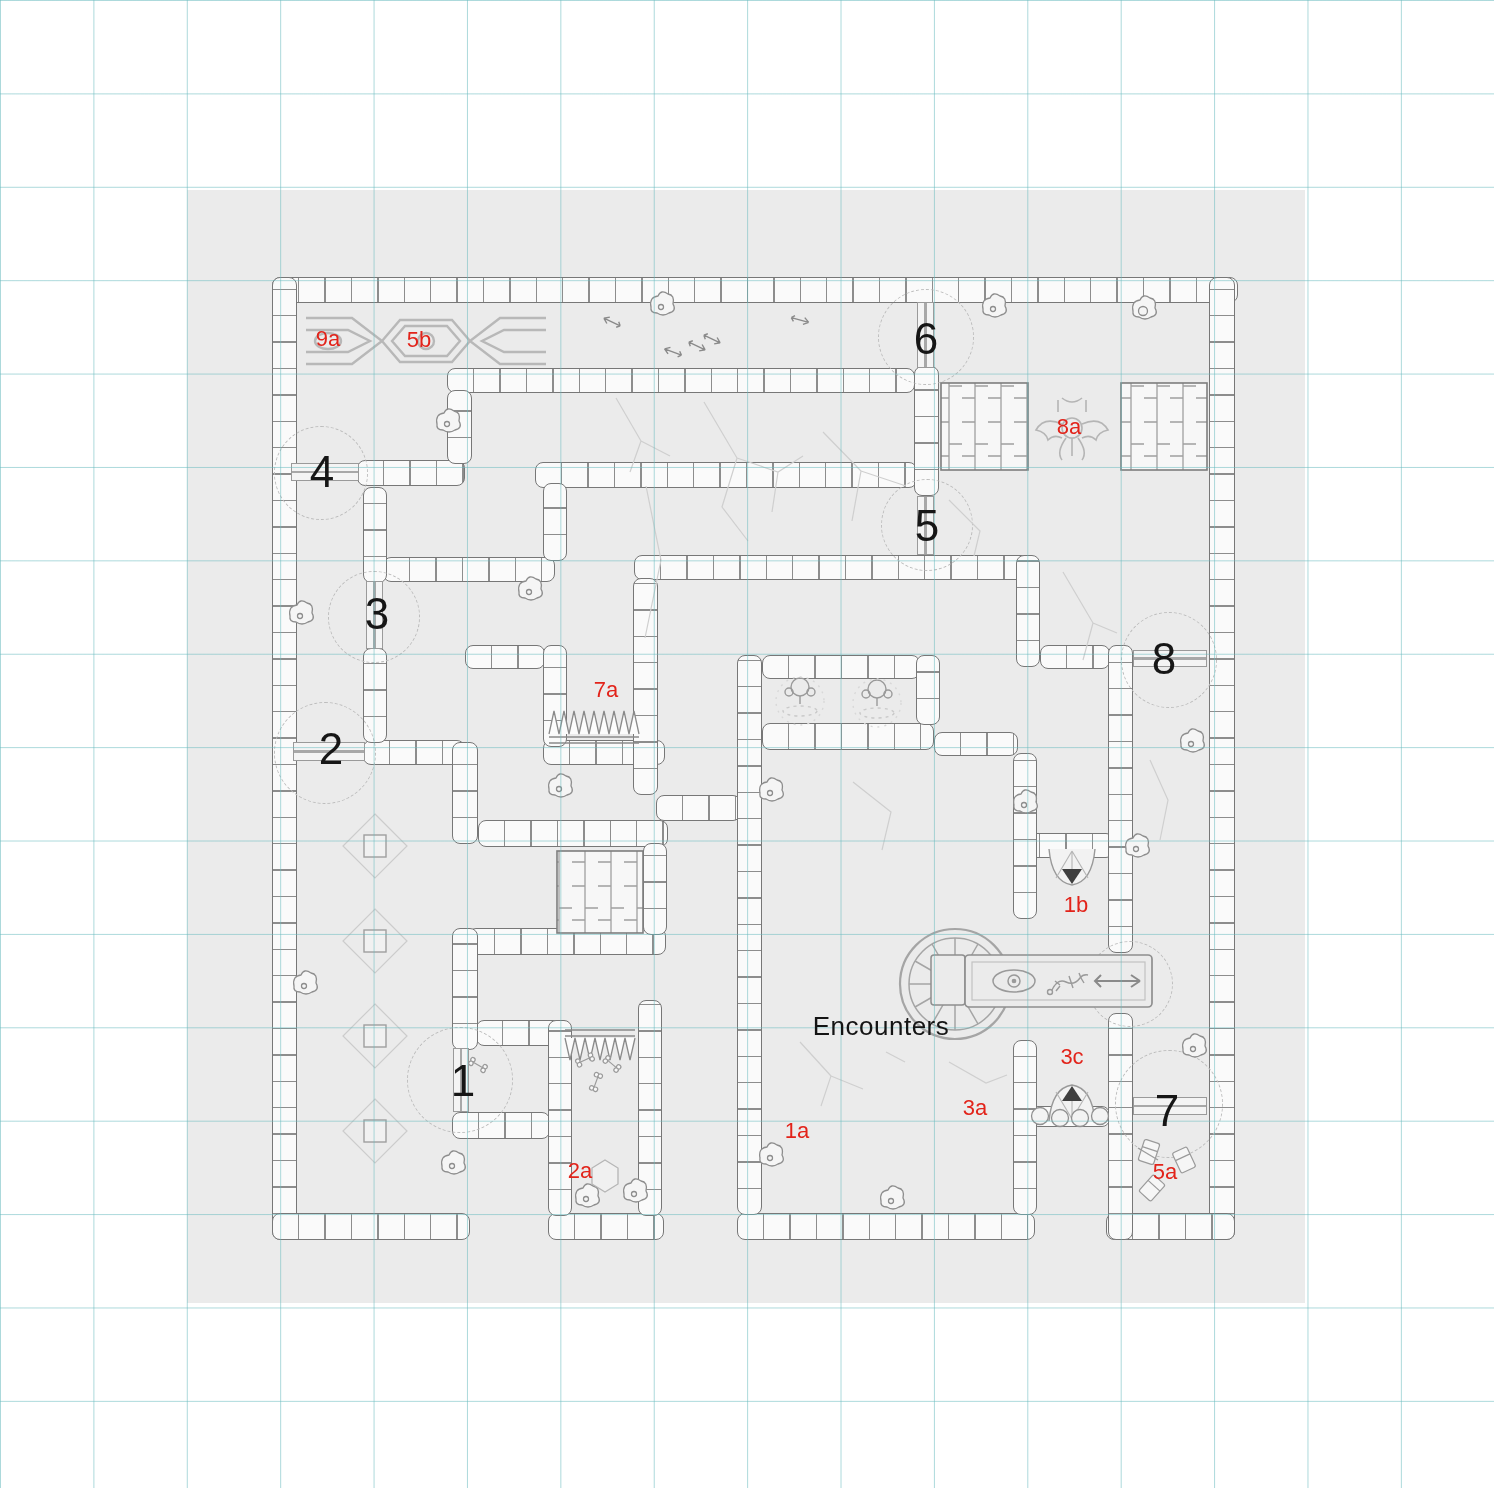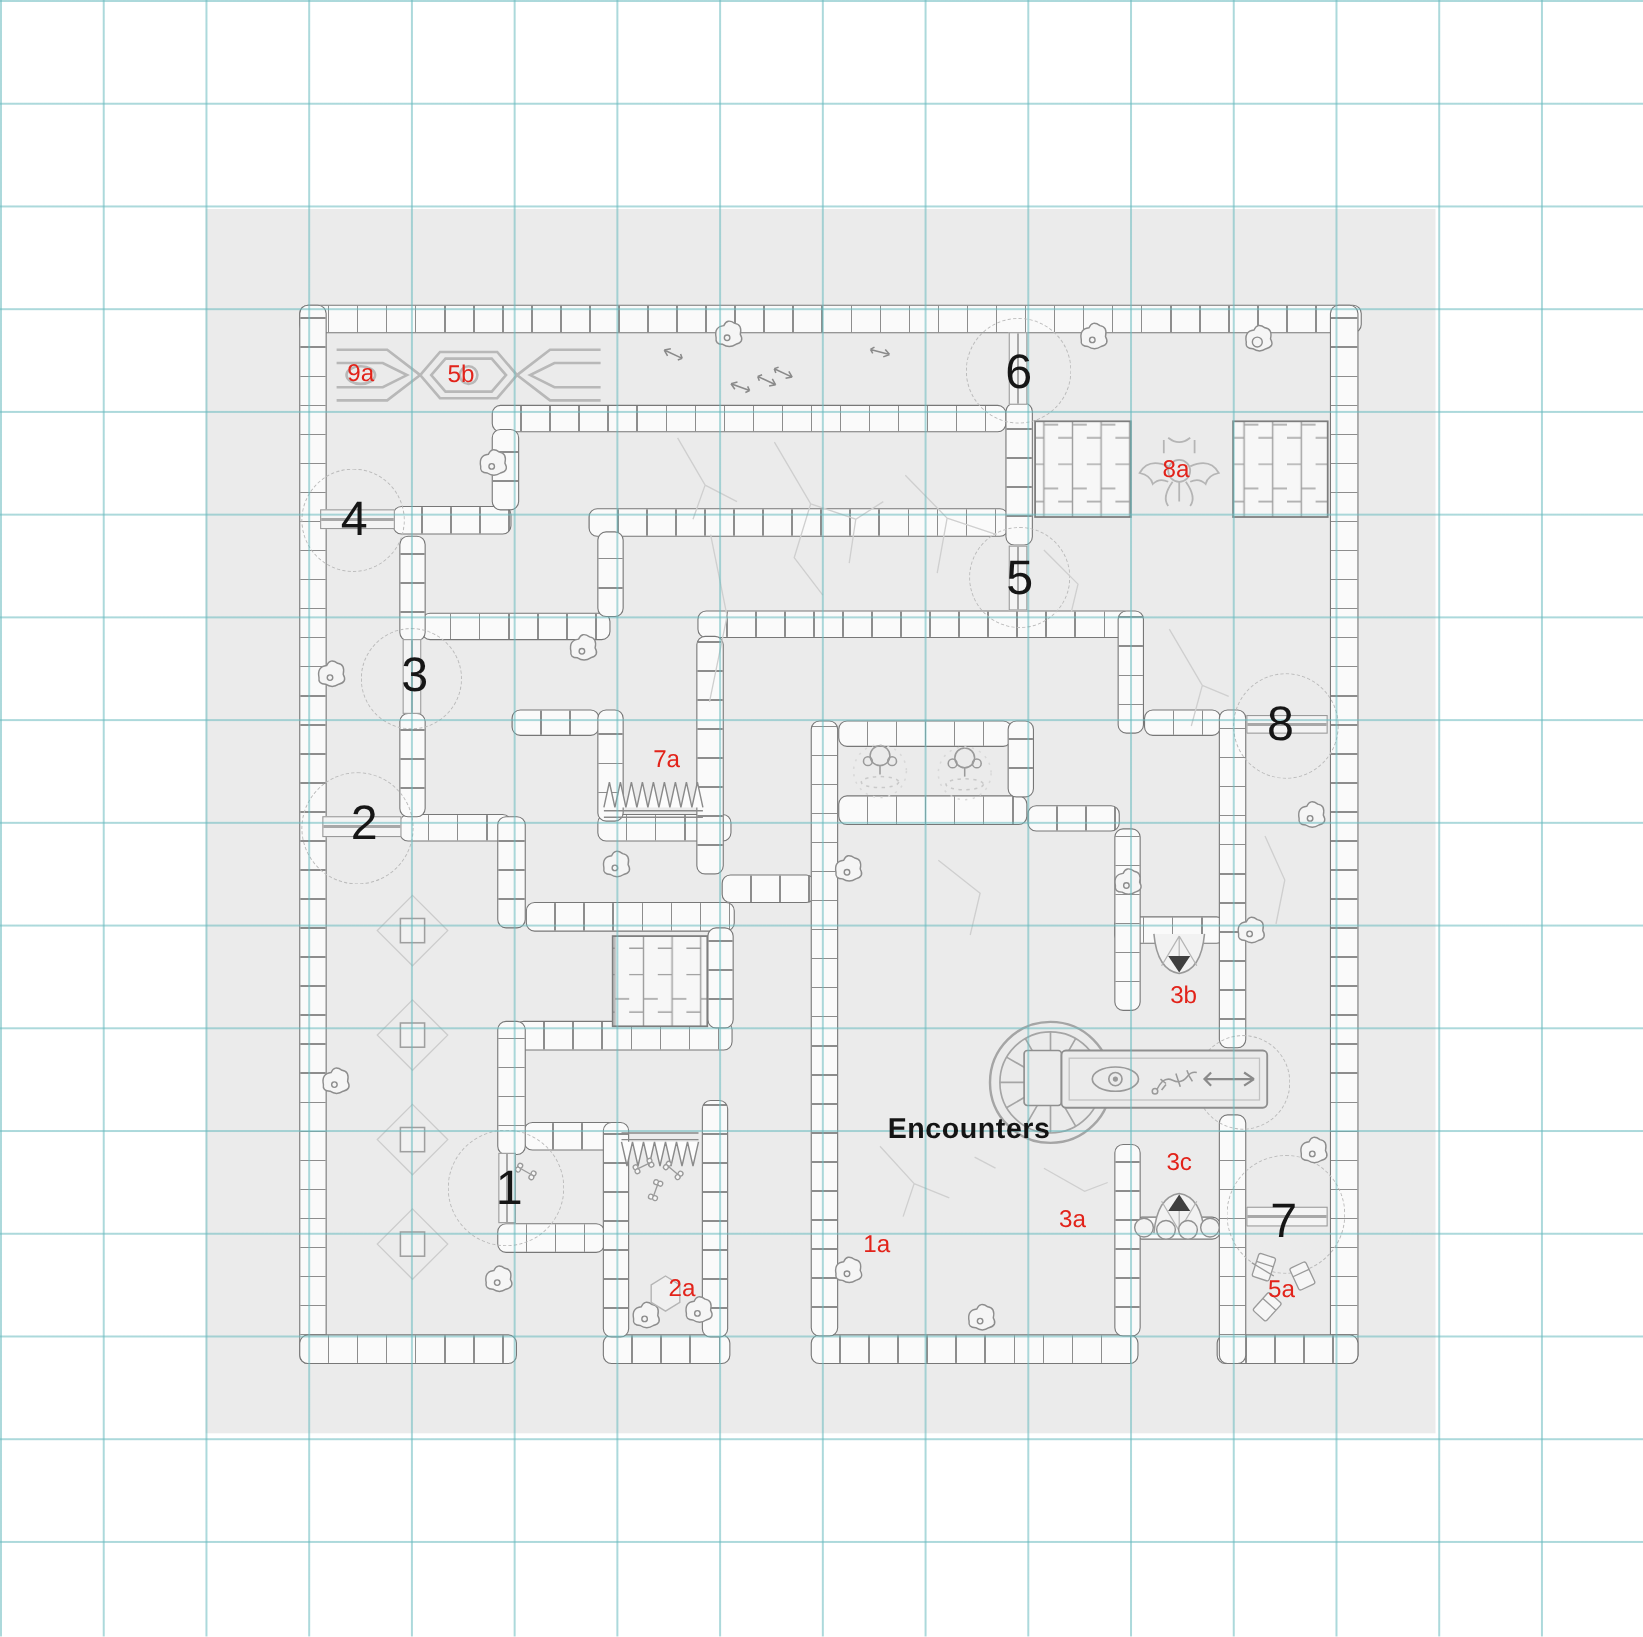--- a/index.html
+++ b/index.html
@@ -27,21 +27,21 @@
   #deco { position:absolute; left:0; top:0; z-index:30; pointer-events:none; }
   
   #grid-overlay { position:absolute; left:0; top:0; width:1494px; height:1488px; z-index:40;
     pointer-events:none;
     background-image:
       linear-gradient(to right, rgba(104,186,190,0.55) 1.4px, transparent 1.4px),
       linear-gradient(to bottom, rgba(104,186,190,0.55) 1.4px, transparent 1.4px);
     background-size:93.4px 93.4px;
   }
   
-  .lbl { position:absolute; transform:translate(-50%,-50%); white-space:nowrap; z-index:50;font-weight:bold; }
+  .lbl { position:absolute; transform:translate(-50%,-50%); white-space:nowrap; z-index:50; }
   .num { font-size:44px; color:#161616; font-weight:400; }
   .code { font-size:22px; color:#e2231a; font-weight:400; }
   .enc { font-size:26px; color:#141414; letter-spacing:0.5px; }
 </style>
 </head>
 <body>
 
 <div id="page">
   <div id="map-sheet"></div>
 
@@ -391,21 +391,21 @@
   <div class="lbl num" style="left:322px;top:472px">4</div>
   <div class="lbl num" style="left:927px;top:526px">5</div>
   <div class="lbl num" style="left:926px;top:339px">6</div>
   <div class="lbl num" style="left:1167px;top:1111px">7</div>
   <div class="lbl num" style="left:1164px;top:659px">8</div>
 
   <div class="lbl code" style="left:328px;top:339px">9a</div>
   <div class="lbl code" style="left:419px;top:340px">5b</div>
   <div class="lbl code" style="left:1069px;top:427px">8a</div>
   <div class="lbl code" style="left:606px;top:690px">7a</div>
-  <div class="lbl code" style="left:1076px;top:905px">3b</div>
+  <div class="lbl code" style="left:1076px;top:905px">1b</div>
   <div class="lbl code" style="left:1072px;top:1057px">3c</div>
-  <div class="lbl code" style="left:620px;top:1171px">2a</div>
+  <div class="lbl code" style="left:580px;top:1171px">2a</div>
   <div class="lbl code" style="left:797px;top:1131px">1a</div>
   <div class="lbl code" style="left:975px;top:1108px">3a</div>
   <div class="lbl code" style="left:1165px;top:1172px">5a</div>
 
   <div class="lbl enc" style="left:881px;top:1026px">Encounters</div>
 </div>
 
 </body></html>

